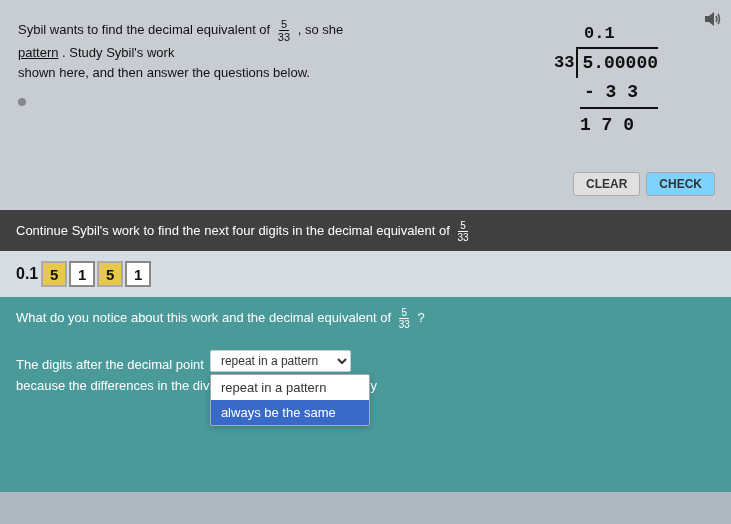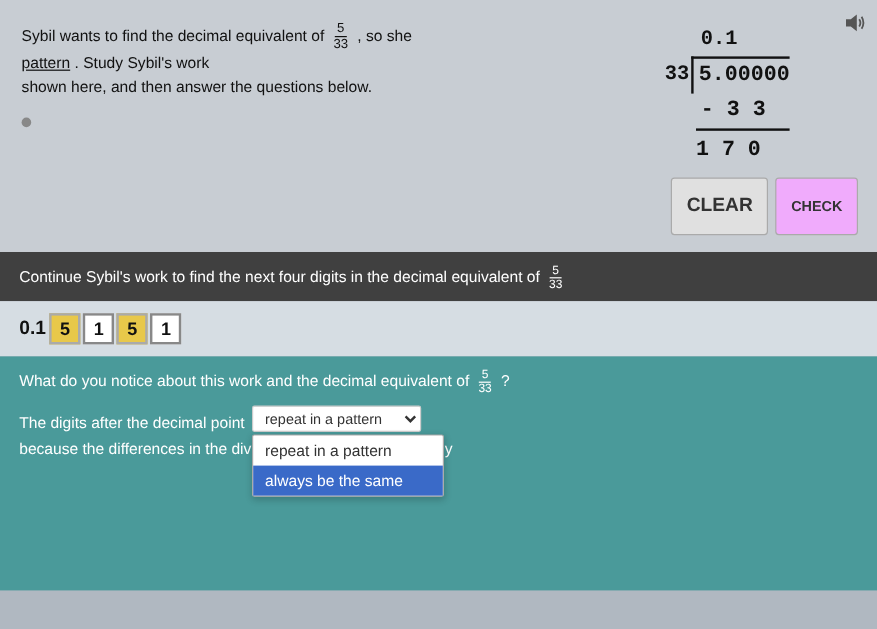--- a/index.html
+++ b/index.html
@@ -96,31 +96,31 @@
       right: 16px;
       display: flex;
       gap: 6px;
     }
 
     .btn-clear {
       background: #e0e0e0;
       border: 1px solid #aaa;
       border-radius: 3px;
       padding: 4px 12px;
-      font-size: 16px;
+      font-size: 12px;
       font-weight: bold;
       cursor: pointer;
       color: #333;
     }
 
     .btn-check {
-      background: #f0abfc;
+      background: #7dd3fc;
       border: 1px solid #aaa;
       border-radius: 3px;
-      padding: 16px 12px;
+      padding: 4px 12px;
       font-size: 12px;
       font-weight: bold;
       cursor: pointer;
       color: #333;
     }
 
     
     .middle-section {
       background: #404040;
       padding: 10px 16px 8px 16px;
@@ -177,21 +177,21 @@
     
     .bottom-section {
       background: #4a9a9a;
       padding: 10px 16px 6px 16px;
       color: #fff;
       font-size: 13px;
       flex: 1;
     }
 
     .bottom-section .question {
-      margin-bottom: 8px;
+      margin-bottom: 20px;
     }
 
     .dropdown-row {
       display: flex;
       align-items: flex-end;
       gap: 6px;
       font-size: 13px;
       flex-wrap: wrap;
     }
 

